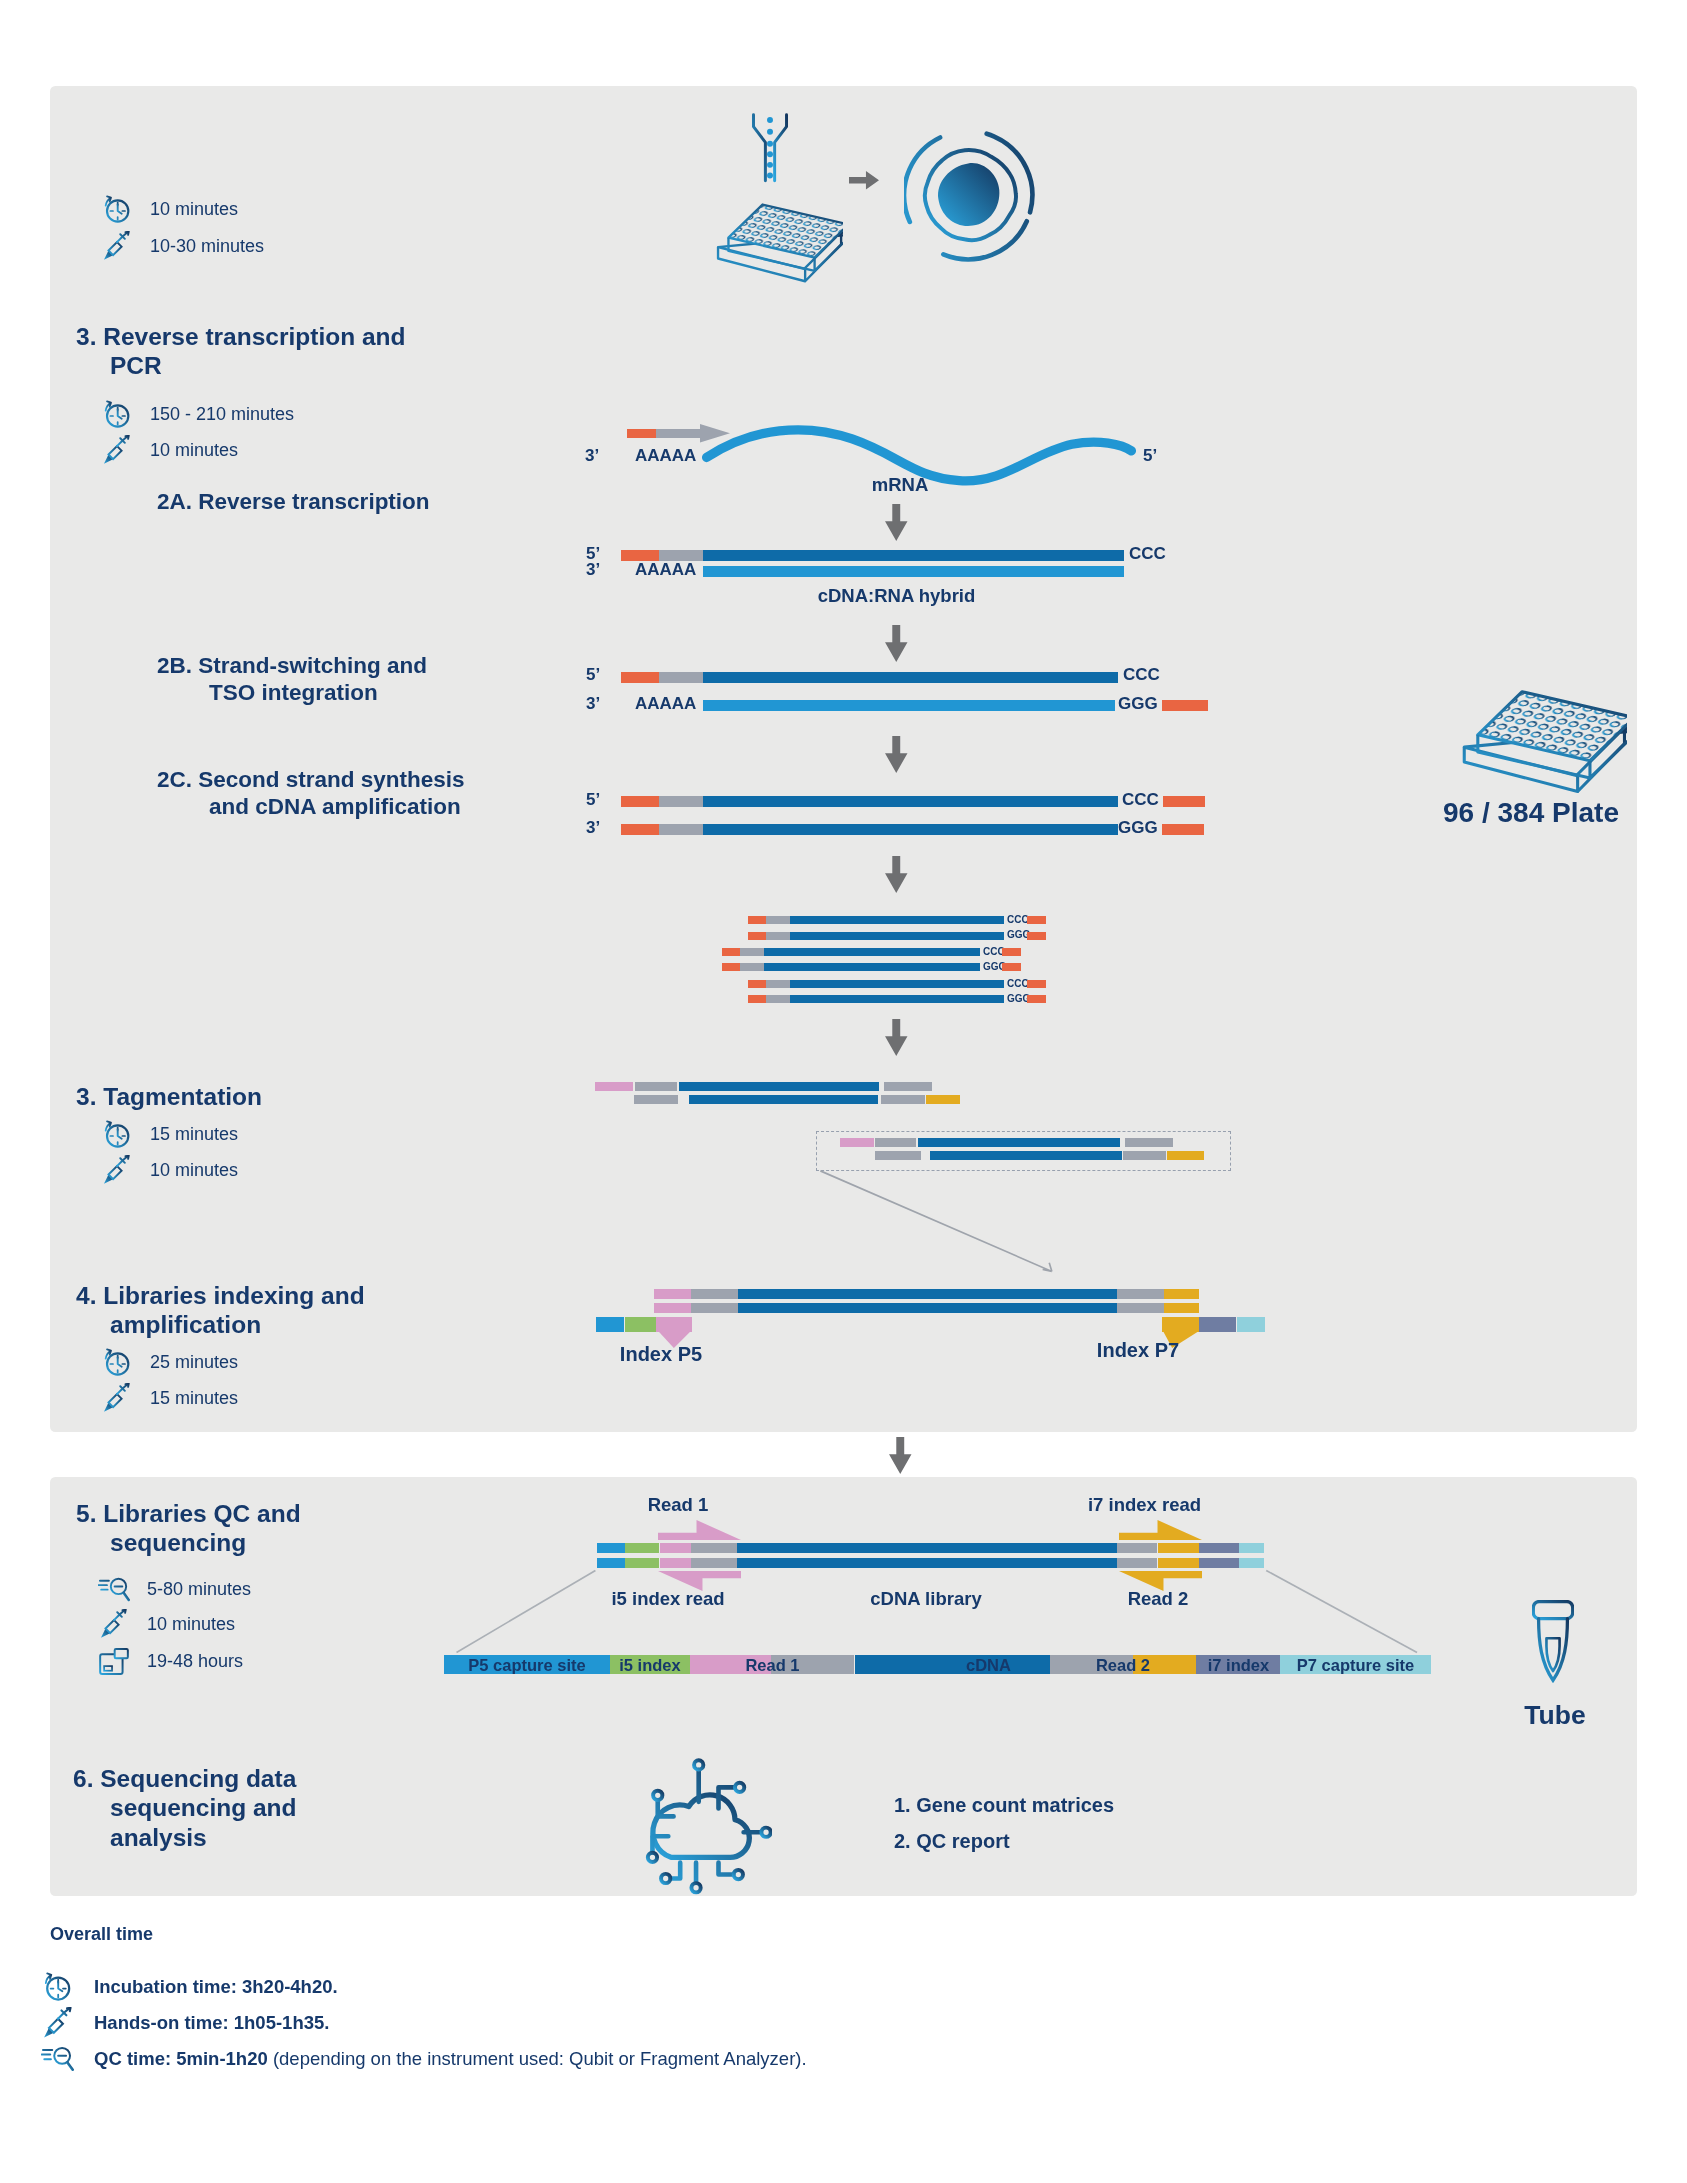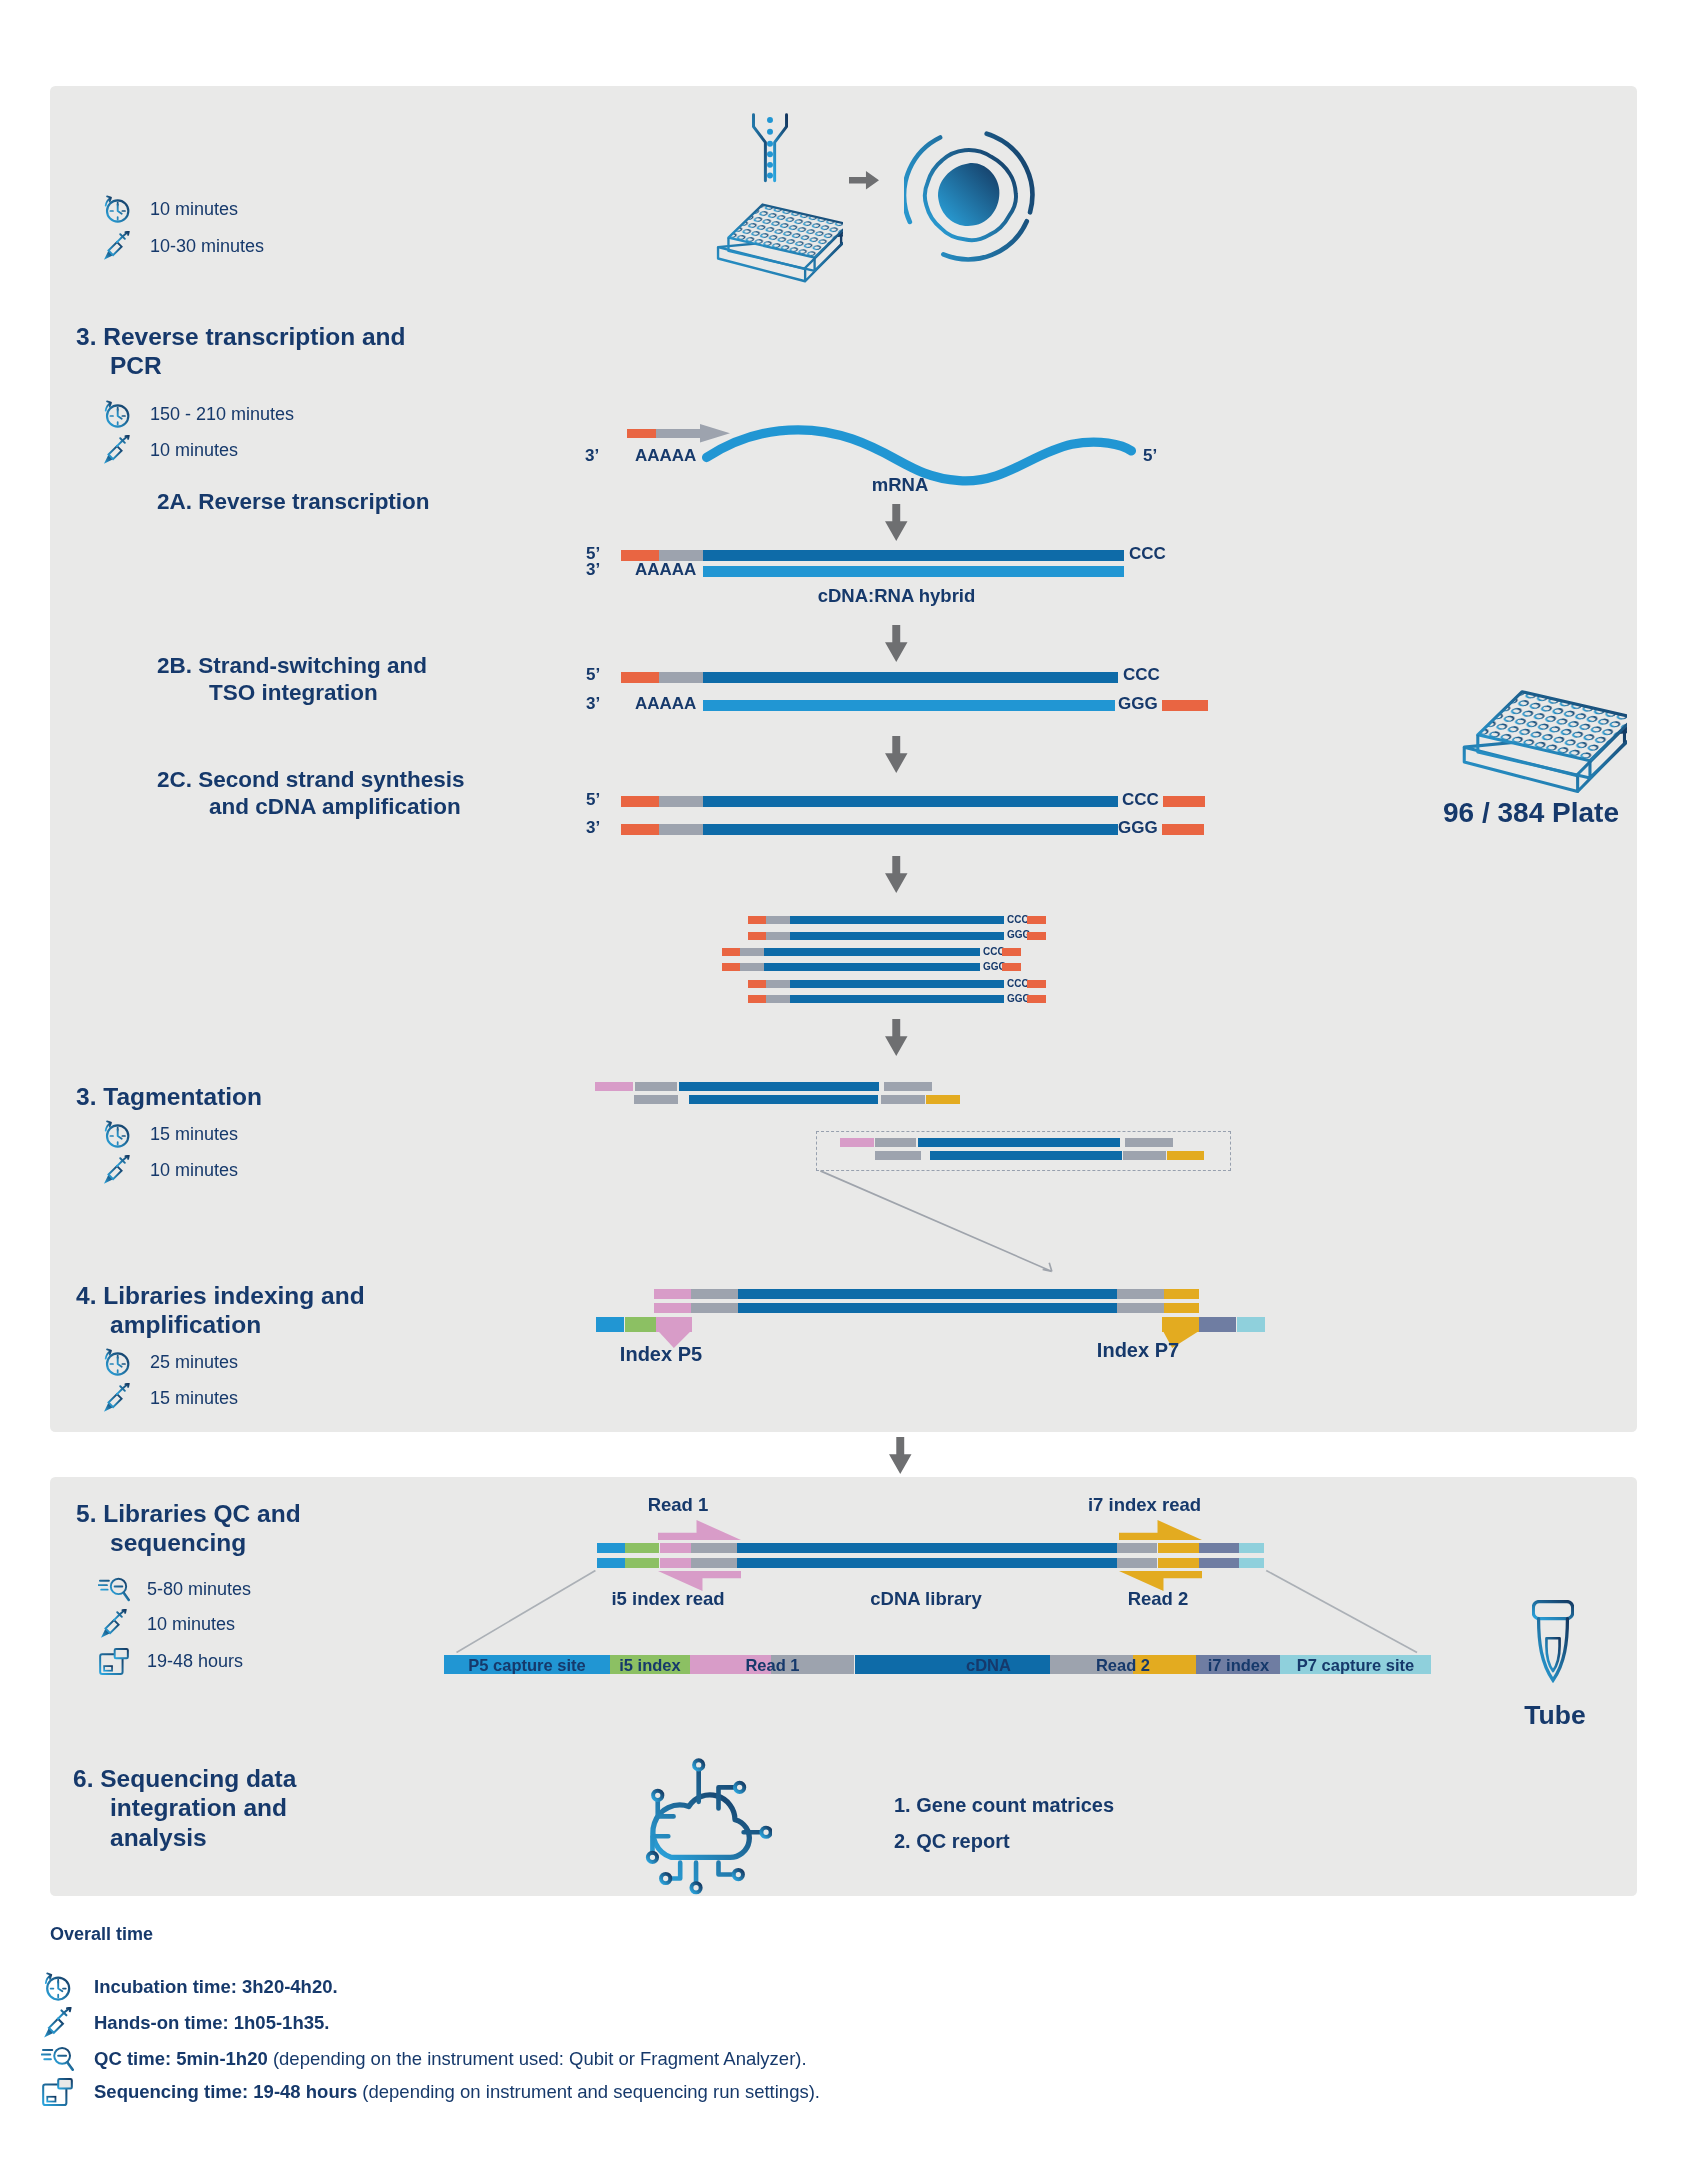--- a/index.html
+++ b/index.html
@@ -429,21 +429,21 @@
 
   <svg class="abs" style="left:1532px;top:1600px;" width="42" height="89" viewBox="0 0 64 135">
     <rect x="2" y="2" width="60" height="26" rx="9" fill="none" stroke="url(#bg)" stroke-width="5"></rect>
     <path d="M10,28 C10,64 14,96 32,122 C50,96 54,64 54,28" fill="none" stroke="url(#bg)" stroke-width="5" stroke-linecap="round"></path>
     <path d="M22,58 H42 V70 C42,86 39,98 32,108 C25,98 22,86 22,70 Z" fill="none" stroke="url(#bg)" stroke-width="4" stroke-linejoin="round"></path>
   </svg>
   <div class="biglabel" style="left:1502px;top:1700px;width:106px;font-size:26.5px;">Tube</div>
 
   <div class="abs step-h" style="left:73px;top:1764px;">
     <div>6. Sequencing data</div>
-    <div style="padding-left:37px;">integration and</div>
+    <div style="padding-left:37px;">sequencing and</div>
     <div style="padding-left:37px;">analysis</div>
   </div>
   <svg class="abs" style="left:630px;top:1753px;" width="142" height="142" viewBox="0 0 215 215">
     <path d="M62,158 h88 a29,29 0 0 0 9,-57 a38,38 0 0 0 -70,-20 a33,33 0 0 0 -27,77 z" fill="none" stroke="url(#bg)" stroke-width="8" stroke-linejoin="round"></path>
     <path d="M104,74 V26 M134,84 V52 H158 M66,96 H42 V72 M58,126 H34 V150 M172,120 H198 M100,166 V196 M134,166 V184 H156 M76,166 V190 H62" fill="none" stroke="url(#bg)" stroke-width="7" stroke-linecap="round" stroke-linejoin="round"></path>
     <circle cx="104" cy="18" r="7" fill="none" stroke="url(#bg)" stroke-width="6"></circle>
     <circle cx="166" cy="52" r="7" fill="none" stroke="url(#bg)" stroke-width="6"></circle>
     <circle cx="42" cy="64" r="7" fill="none" stroke="url(#bg)" stroke-width="6"></circle>
     <circle cx="34" cy="158" r="7" fill="none" stroke="url(#bg)" stroke-width="6"></circle>
     <circle cx="206" cy="120" r="7" fill="none" stroke="url(#bg)" stroke-width="6"></circle>
@@ -472,28 +472,20 @@
     <span><span class="b">Hands-on time: 1h05-1h35.</span></span>
   </div>
   <div class="foot-row" style="left:41px;top:2042px;">
     <span class="ic">
         <svg width="34" height="29" viewBox="0 0 50 42">
           <use href="#qcsym"></use>
         </svg>
       </span>
     <span><span class="b">QC time: 5min-1h20</span><span> (depending on the instrument used: Qubit or Fragment Analyzer).</span></span>
   </div>
-  <div class="foot-row" style="left:41px;top:2075px;">
-    <span class="ic">
-        <svg width="33" height="30" viewBox="0 0 48 44">
-          <use href="#seqsym"></use>
-        </svg>
-      </span>
-    <span><span class="b">Sequencing time: 19-48 hours</span><span> (depending on instrument and sequencing run settings).</span></span>
-  </div>
 
   <svg class="abs" style="left:0;top:0;pointer-events:none;" width="1687" height="2183" viewBox="0 0 2550 3300">
     <path d="M1240,1770 L1590,1922 M1590,1922 l-14,-3 M1590,1922 l-4,-13" fill="none" stroke="#9FA4AC" stroke-width="2.5"></path>
     <path d="M900,2374 L690,2498" fill="none" stroke="#ABB0B6" stroke-width="2.5"></path>
     <path d="M1914,2374 L2142,2498" fill="none" stroke="#ABB0B6" stroke-width="2.5"></path>
   </svg>
 
 </div>
 
 

